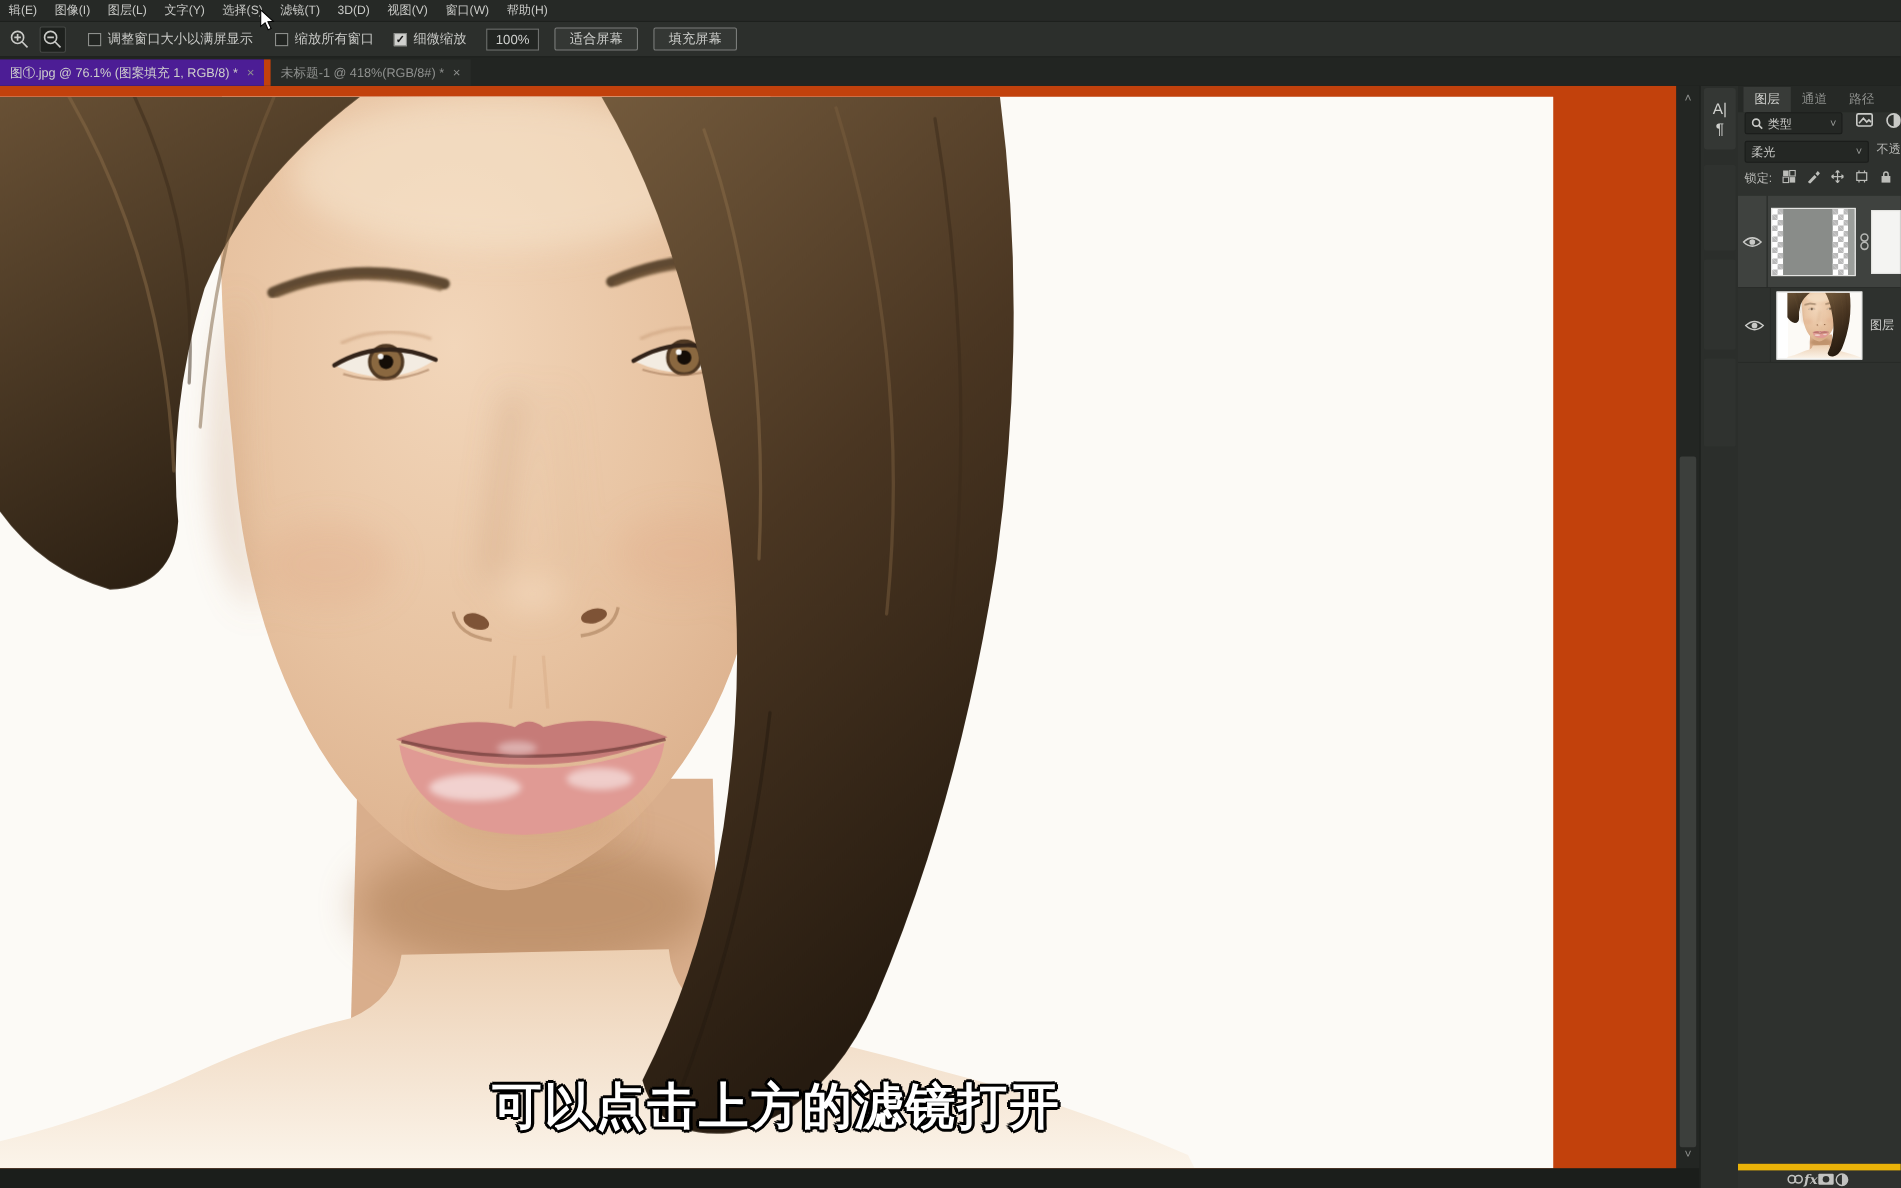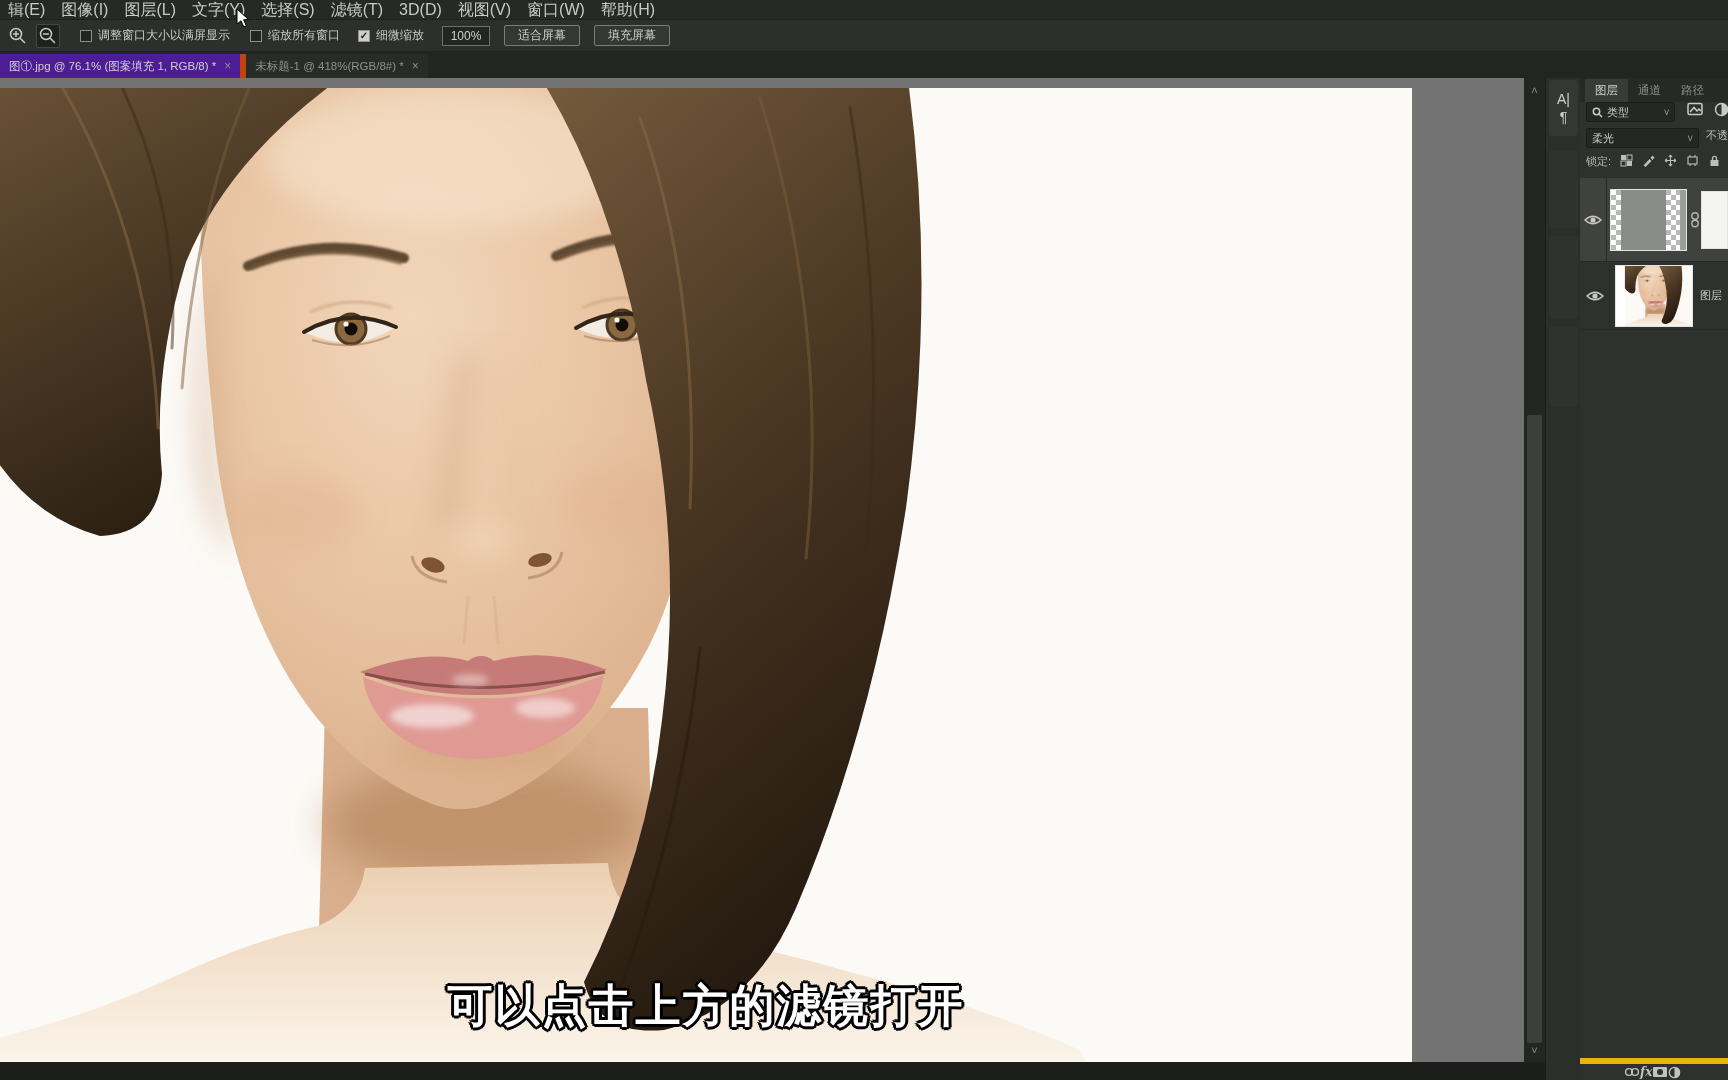--- a/index.html
+++ b/index.html
@@ -4,21 +4,21 @@
 <style>
   * { margin:0; padding:0; box-sizing:border-box; }
   html,body { width:1728px; height:1080px; overflow:hidden; background:#1b1e1b;
               font-family:"Liberation Sans", sans-serif; }
   .abs { position:absolute; }
 
   
   #menubar { position:absolute; top:0; left:0; width:1728px; height:20px;
              background:#262926; display:flex; align-items:center; z-index:30;
              border-bottom:1px solid #1d201d; }
-  .menu-item { color:#c9cac7; font-size:16px; padding:0 8px; line-height:20px; white-space:nowrap; }
+  .menu-item { color:#c9cac7; font-size:11px; padding:0 8px; line-height:20px; white-space:nowrap; }
 
   
   #optionsbar { position:absolute; top:20px; left:0; width:1728px; height:32px;
                 background:#2c2f2c; border-bottom:1px solid #1f221f; display:flex;
                 align-items:center; z-index:30; }
   .tool-icon { width:24px; height:24px; display:flex; align-items:center; justify-content:center; margin-left:6px; }
   .tool-icon.pressed { background:#1e211e; border:1px solid #454845; border-radius:2px; }
   .cb-group { display:flex; align-items:center; gap:6px; }
   .cb { width:12px; height:12px; border:1px solid #8d8f8c; background:#222522; display:flex;
         align-items:center; justify-content:center; font-size:10px; color:#1a1a1a; }
@@ -34,21 +34,21 @@
             display:flex; align-items:flex-end; z-index:30; }
   .doc-tab { height:24px; display:flex; align-items:center; padding:0 9px; font-size:11.5px;
              white-space:nowrap; }
   .doc-tab.active { background:#4c1d95; color:#cfd0cd; }
   .doc-tab.inactive { background:#282b28; color:#8f918f; border-left:6px solid #c2410c;text-align:center; }
   .tab-close { margin-left:8px; color:#8f918f; font-size:12px; }
   #collapse-chev { position:absolute; left:1560px; top:55px; color:#a2a4a1; font-size:13px; letter-spacing:-2px; }
 
   
   #main { position:absolute; top:78px; left:0; width:1728px; height:1002px; }
-  #pasteboard { position:absolute; top:0; left:0; width:1524px; height:984px; background:#737373; overflow:hidden; }
+  #pasteboard { position:absolute; top:0; left:0; width:1524px; height:984px; background:#c2410c; overflow:hidden; }
   #document { position:absolute; top:10px; left:0; width:1412px; height:974px; background:#fcfaf6; }
   #subtitle { position:absolute; top:898px; left:0; width:1412px; text-align:center; z-index:5;
               font-size:45px; font-weight:700; color:#ffffff; letter-spacing:2px;
               text-shadow:-3px 0 0 #000, 3px 0 0 #000, 0 -3px 0 #000, 0 3px 0 #000,
                           -2px -2px 0 #000, 2px -2px 0 #000, -2px 2px 0 #000, 2px 2px 0 #000; }
 
   
   #vscroll { position:absolute; left:1524px; top:0; width:21px; height:984px; background:#232623; }
   #vscroll .arrow { position:absolute; width:21px; text-align:center; color:#8f918f; font-size:11px; }
   #vthumb { position:absolute; left:3px; top:337px; width:15px; height:628px; background:#3c3f3c; border-radius:2px; }

